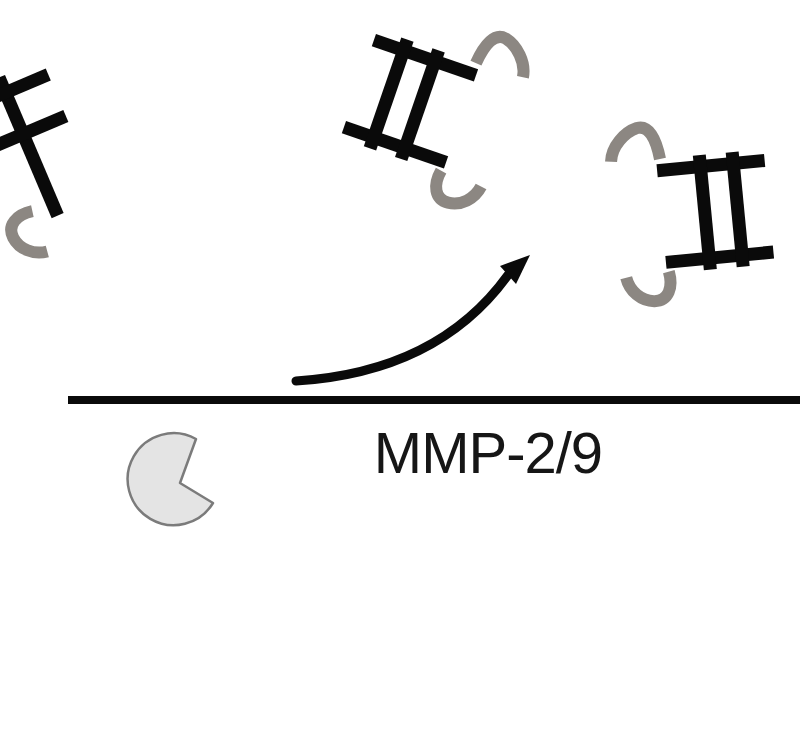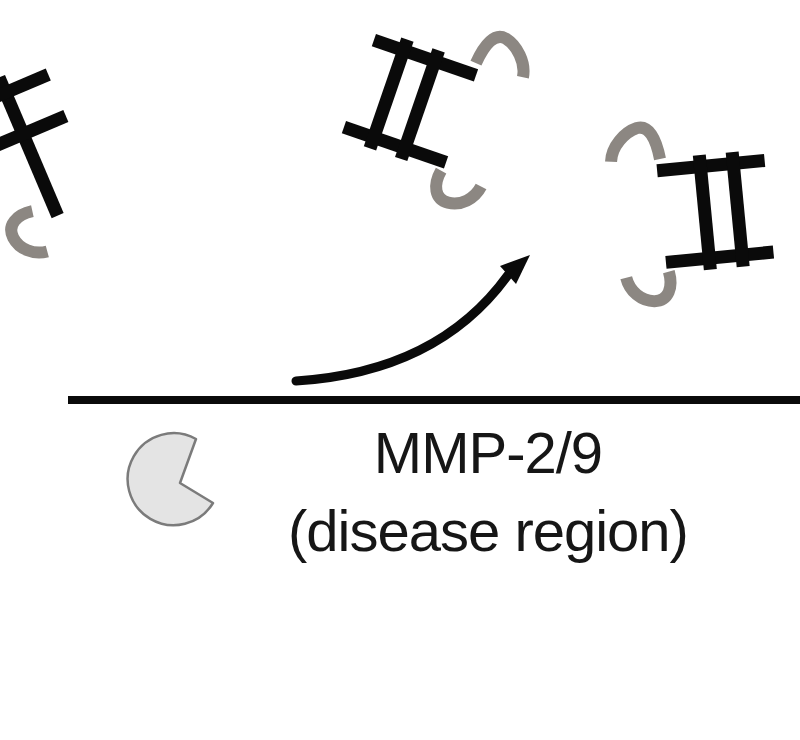--- a/index.html
+++ b/index.html
@@ -81,16 +81,15 @@
     <path class="arrow-shaft" d="M296,381 Q438,372 508,275"></path>
     <polygon class="arrow-head" points="530,255 500,266 516,284"></polygon>
 
     <rect class="surface" x="68" y="396" width="732" height="8"></rect>
 
     <path class="enzyme" d="M196,439 A46,46 0 1 0 213,503 L180,483 Z"></path>
   </svg>
 
   <div class="enzyme-label">
     <div>MMP-2/9</div>
-    <div>(disease region)</div>
   </div>
 
 </div>
 
 </body></html>

